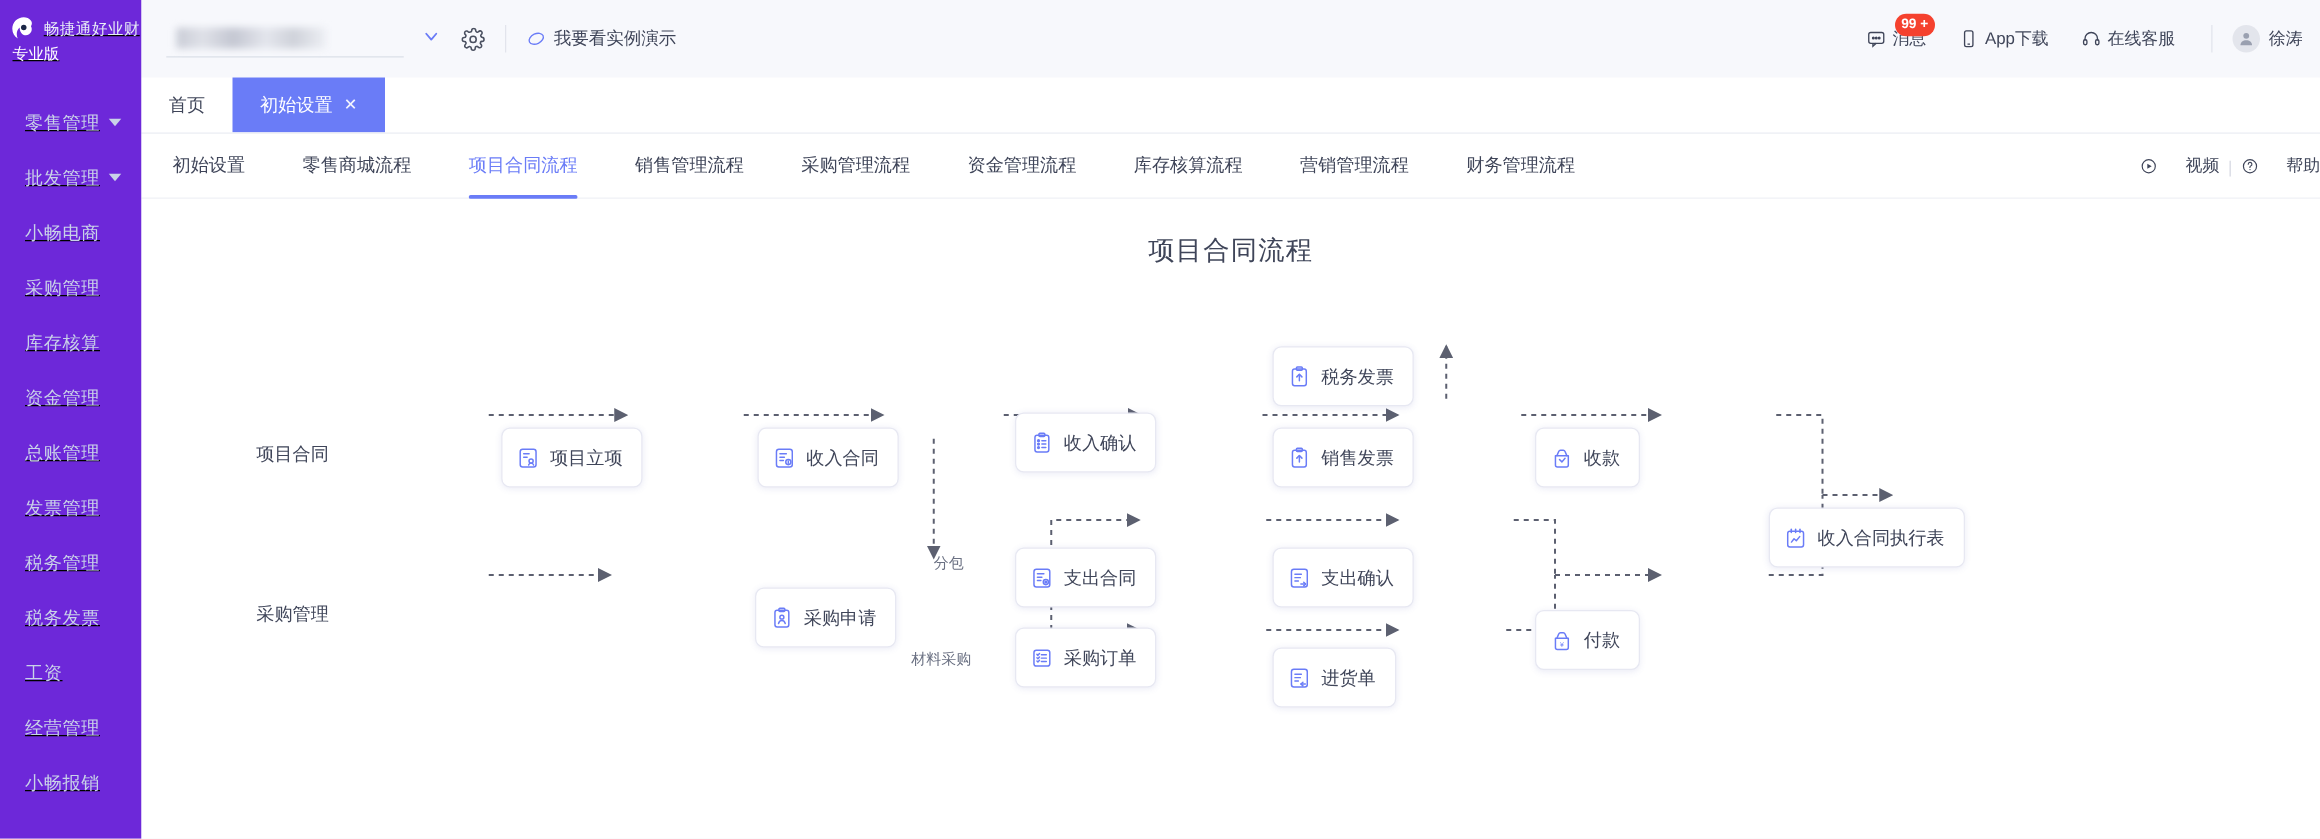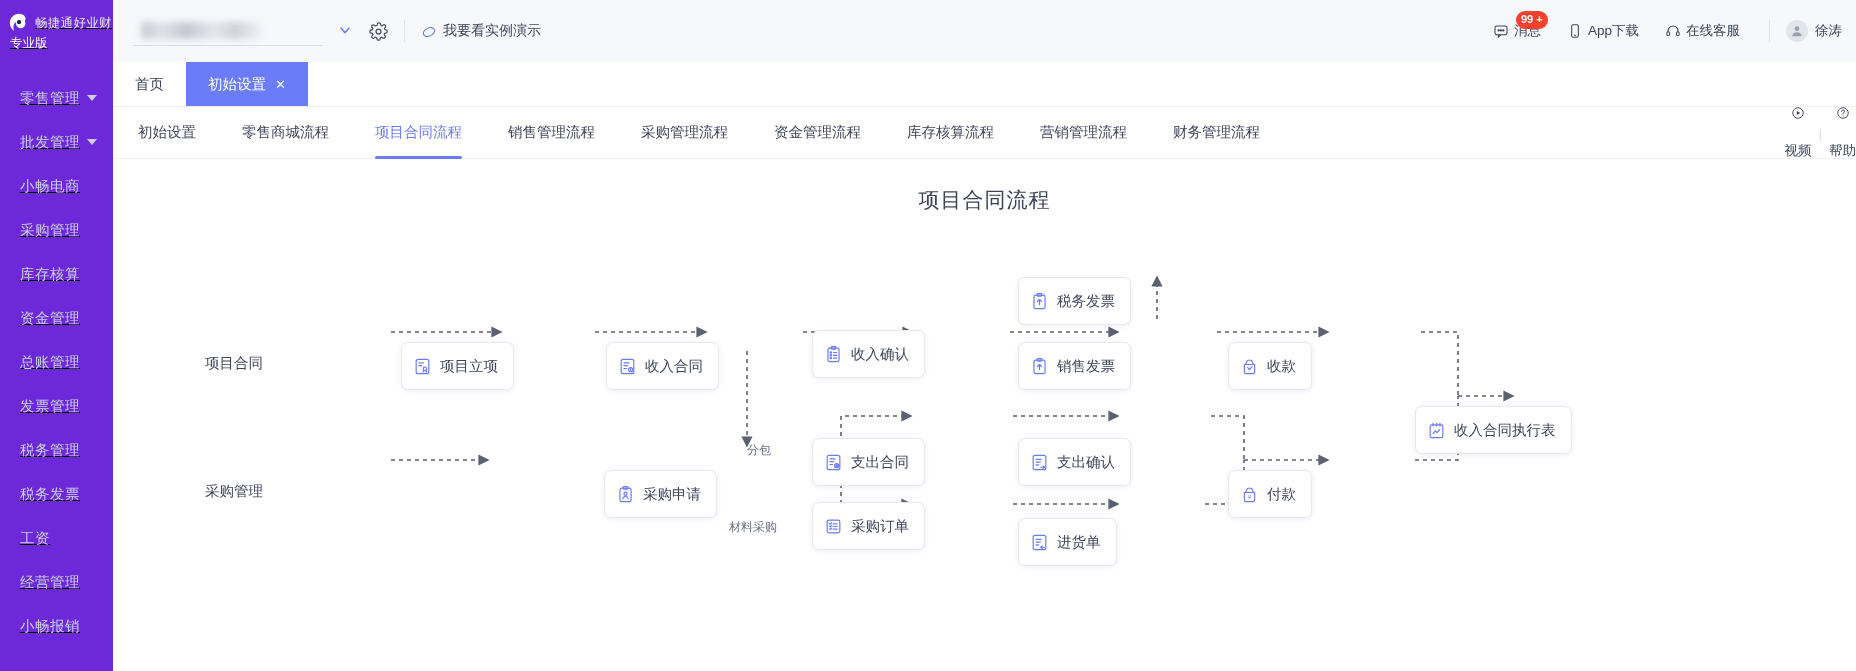--- a/index.html
+++ b/index.html
@@ -49,21 +49,21 @@
   }
   .blur-block {
     width: 120px; height: 17px; margin-left: 8px; border-radius: 2px;
     background: linear-gradient(92deg,#c9ccd6 0%,#dfe1e8 18%,#c4c7d2 38%,#e4e6ed 60%,#cfd2da 78%,#eef0f5 100%);
     filter: blur(3px);
   }
   .chev-down { margin-left: 14px; color: #5a6cf5; font-size: 15px; cursor: pointer; }
   .gear { margin-left: 16px; cursor: pointer; display: flex; align-items: center; }
   .divider-v { width: 1px; height: 22px; background: #e2e4ec; margin: 0 16px; }
   .demo-link {
-    display: flex; align-items: flex-end; gap: 6px;
+    display: flex; align-items: center; gap: 6px;
     font-size: 14px; color: #3f4559; cursor: pointer; white-space: nowrap;
   }
   .spacer { flex: 1; }
   .top-actions { display: flex; align-items: center; gap: 0; }
   .top-act {
     display: flex; align-items: center; gap: 5px; position: relative;
     font-size: 13.5px; color: #3f4559; cursor: pointer; padding: 0 13px; white-space: nowrap;
   }
   .badge {
     position: absolute; top: -11px; left: 36px;
@@ -100,21 +100,21 @@
   }
   .subtab.active { color: #6a7cf7; }
   .subtab.active::after {
     content: ""; position: absolute; left: 0; right: 0; bottom: 0;
     height: 3px; background: #6a7cf7; border-radius: 2px;
   }
   .sub-right {
     position: absolute; right: 0px; top: 0; height: 52px;
     display: flex; align-items: center; gap: 7px; font-size: 13.5px; color: #3f4559;
   }
-  .sub-right .mini { display: flex; align-items: center; gap: 22px; cursor: pointer; flex-direction: column; }
+  .sub-right .mini { display: flex; align-items: center; gap: 22px; cursor: pointer; }
   .vbar { color: #d9dbe4; }
 
   
   .diagram { position: relative; width: 100%; height: 482px; }
   .diagram-title {
     position: absolute; left: 0; right: 0; top: 27px; text-align: center;
     font-size: 21px; color: #3f4559; letter-spacing: 1px;
   }
   .svg-layer { position: absolute; inset: 0; width: 100%; height: 100%; }
 
@@ -513,21 +513,21 @@
                   <rect x="4" y="3" width="16" height="18" rx="2.5"></rect>
                   <line x1="7.5" y1="8" x2="14" y2="8"></line>
                   <line x1="7.5" y1="11.5" x2="13" y2="11.5"></line>
                   <line x1="7.5" y1="15" x2="11" y2="15"></line>
                   <path d="M18 18h-4.5"></path>
                   <path d="M15.6 16.2 13.6 18l2 1.8"></path>
                 </svg>
               </span>
               <span class="lbl">进货单</span>
             </div>
-            <div class="node" style="left: 1115px; top: 311px;">
+            <div class="node" style="left: 1115px; top: 329px;">
               <span class="ic">
                 <svg width="19" height="19" viewBox="0 0 24 24" fill="none" stroke="#6a7cf7" stroke-width="1.5" stroke-linecap="round" stroke-linejoin="round">
                   <path d="M5.5 9.5h13v9.5a2 2 0 0 1-2 2h-9a2 2 0 0 1-2-2z"></path>
                   <path d="M7 9.5 8.8 5.3a2 2 0 0 1 1.8-1.2h2.8a2 2 0 0 1 1.8 1.2L17 9.5"></path>
                   <text x="12" y="18" font-size="7" fill="#6a7cf7" stroke="none" text-anchor="middle">¥</text>
                 </svg>
               </span>
               <span class="lbl">付款</span>
             </div>
           </div>

